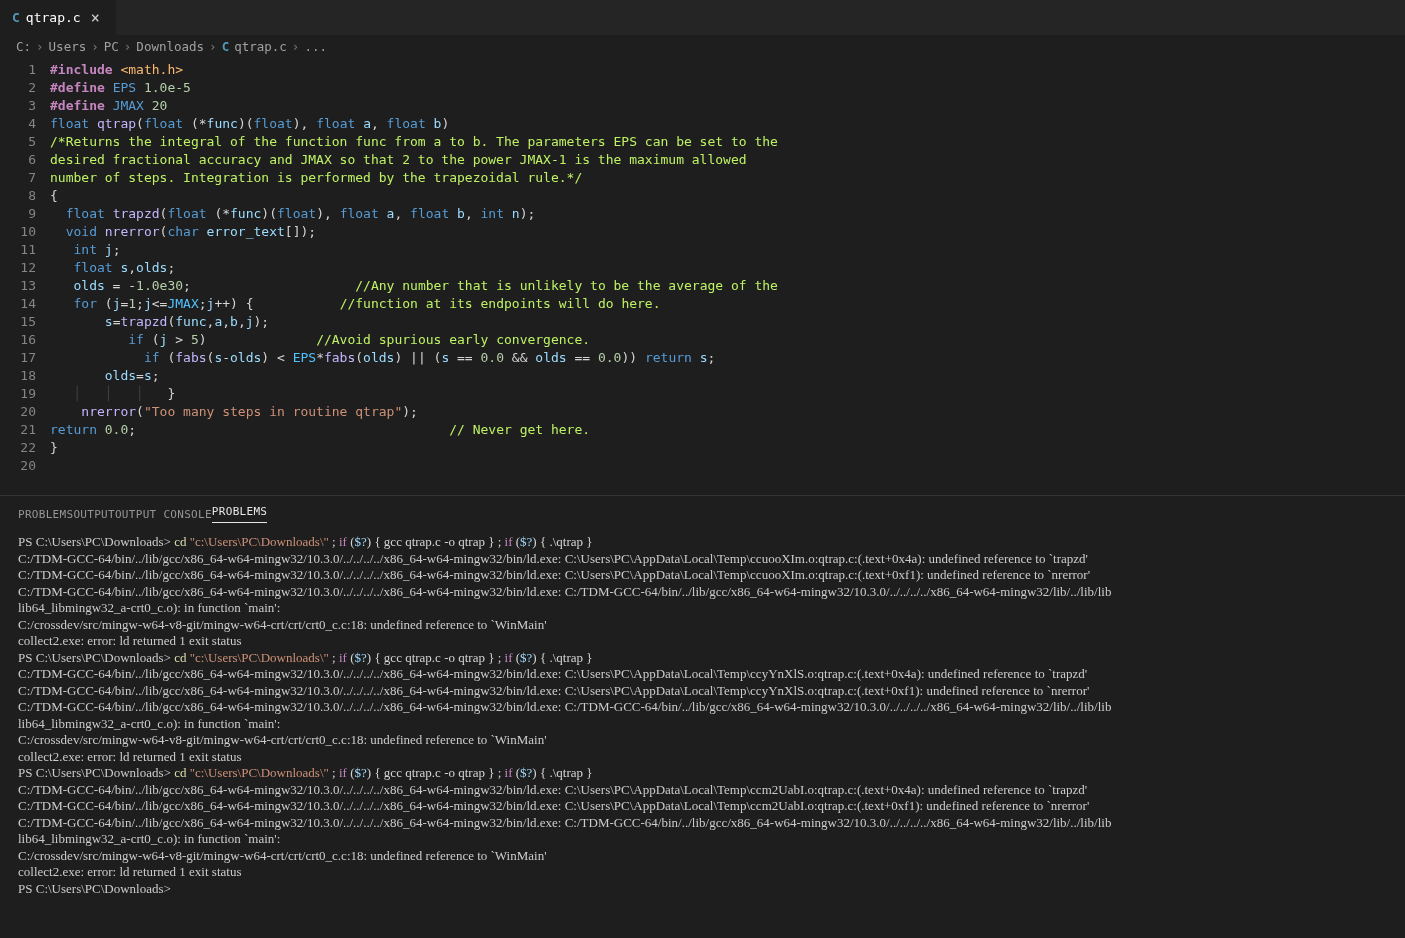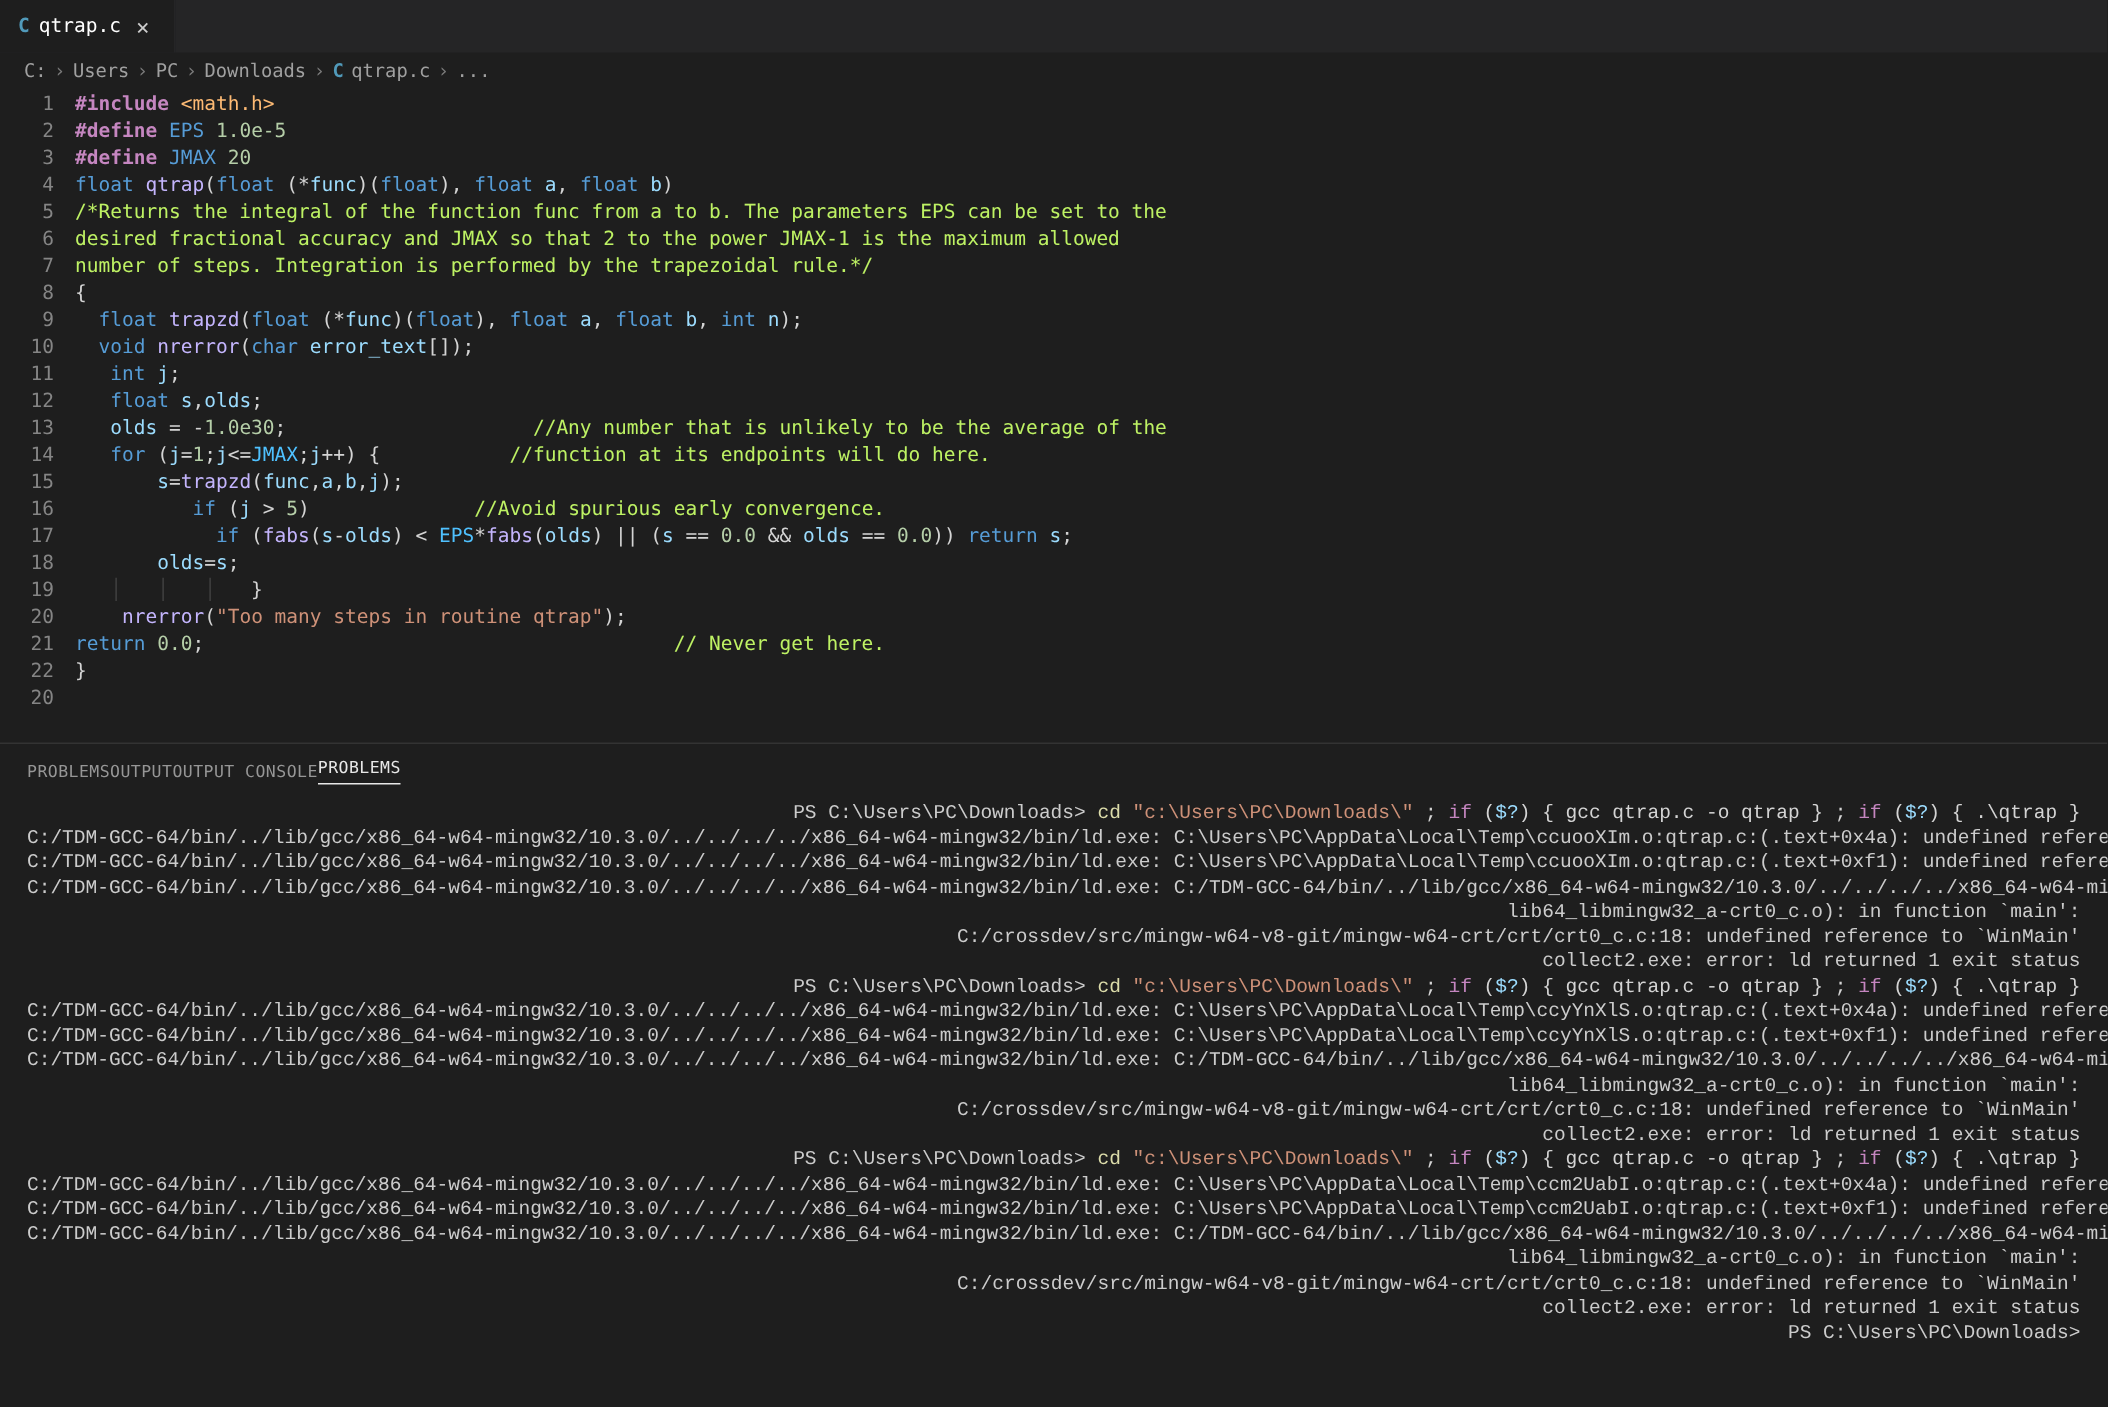--- a/index.html
+++ b/index.html
@@ -102,27 +102,26 @@
   height: 30px;
   align-items: center;
 }
 .panel-tab { cursor: pointer; letter-spacing: .3px; }
 .panel-tab.active {
   color: #e7e7e7;
   border-bottom: 1px solid #e7e7e7;
   padding-bottom: 4px;
 }
 .terminal {
-  font-family: Liberation Mono, monospace;
+  font-family: Liberation Serif, serif;
   font-size: 13px;
   line-height: 16.5px;
   padding: 8px 18px;
   color: #cccccc;
   white-space: pre;
-  text-align: right;
 }
 .t-path { color: #dcdcaa; }
 .t-str { color: #ce9178; }
 .t-var { color: #9cdcfe; }
 .t-kw { color: #c586c0; }
 </style>
 </head>
 <body>
 
 <div class="tabs">

